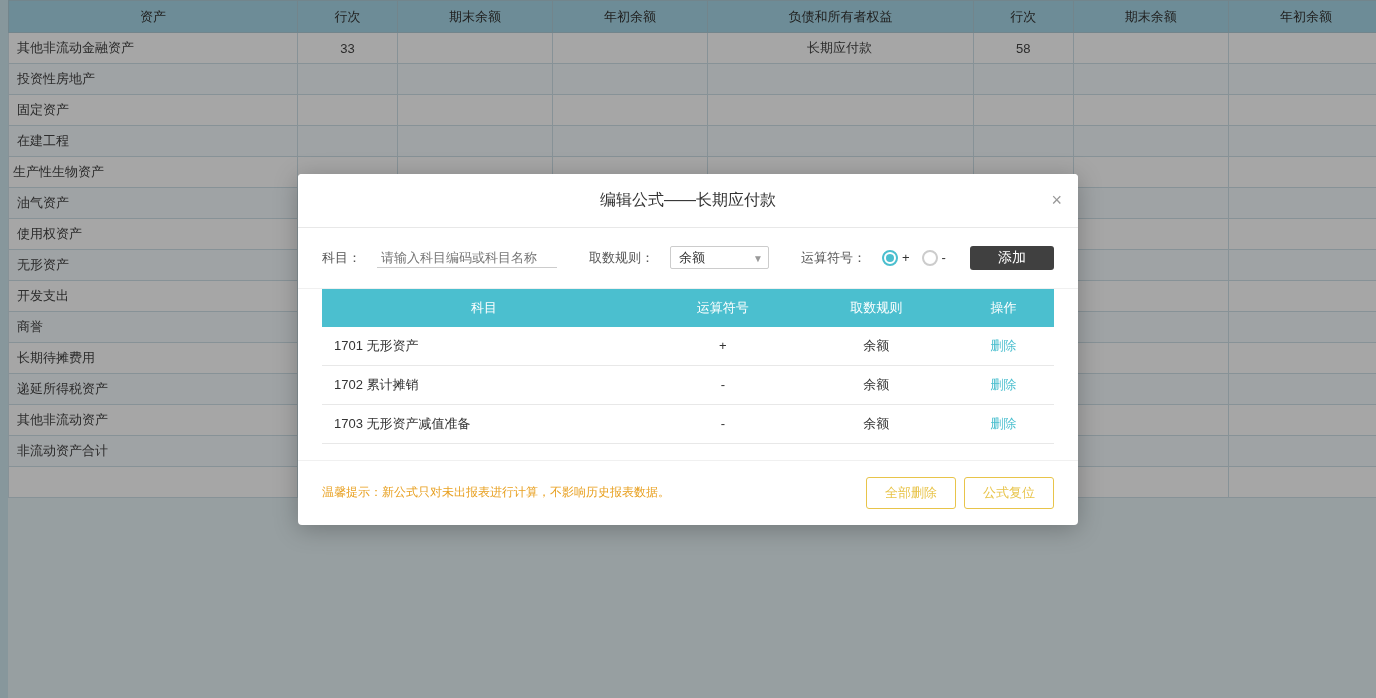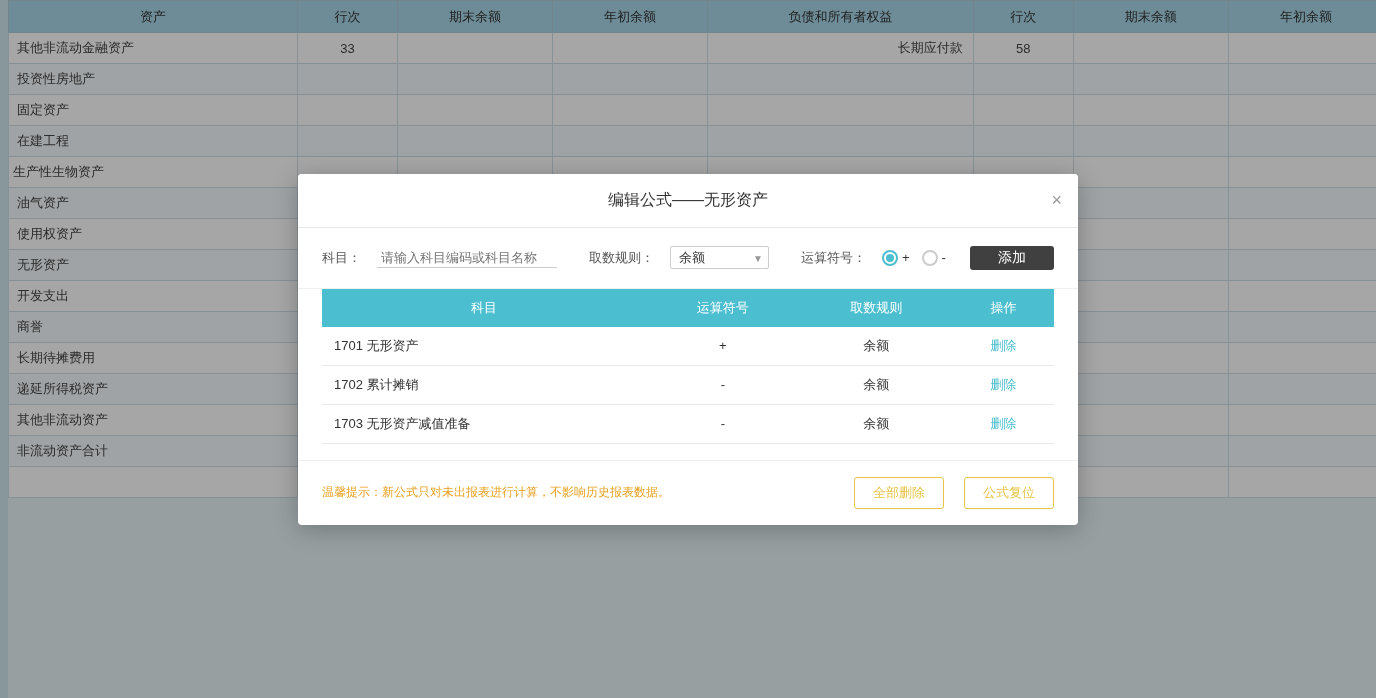--- a/index.html
+++ b/index.html
@@ -232,21 +232,21 @@
       align-items: center;
       justify-content: space-between;
       border-top: 1px solid #f0f0f0;
     }
     .footer-tip {
       color: #e8a020;
       font-size: 12px;
     }
     .footer-buttons {
       display: flex;
-      gap: 20px;
+      gap: 8px;
     }
     .btn-outline {
       background: #fff;
       border: 1px solid #e8c44a;
       color: #e8c44a;
       border-radius: 3px;
       padding: 6px 18px;
       font-size: 13px;
       cursor: pointer;
     }
@@ -267,21 +267,21 @@
         <th>期末余额</th>
         <th>年初余额</th>
       </tr>
     </thead>
     <tbody id="bg-tbody">
     <tr>
     <td style="text-align:left;padding-left:8px;">其他非流动金融资产</td>
     <td>33</td>
     <td></td>
     <td></td>
-    <td style="text-align:right;padding-left:8px;margin-top:28px;">长期应付款</td>
+    <td style="text-align:center;padding-left:8px;margin-top:28px;">长期应付款</td>
     <td>58</td>
     <td></td>
     <td></td>
   </tr>
         <tr>
     <td style="text-align:left;padding-left:8px;">投资性房地产</td>
     <td></td>
     <td></td>
     <td></td>
     <td style="text-align:left;padding-left:8px;"></td>
@@ -420,21 +420,21 @@
     <td></td>
   </tr>
       </tbody>
   </table>
 </div>
 
 <div class="overlay">
   <div class="modal">
 
     <div class="modal-header">
-      <span class="modal-title">编辑公式——无形资产</span>
+      <span class="modal-title">编辑公式——长期应付款</span>
       <button class="modal-close">×</button>
     </div>
 
     <div class="form-row">
       <span class="form-label">科目：</span>
       <input class="form-input" type="text" placeholder="请输入科目编码或科目名称" style="">
 
       <span class="form-label" style="margin-left:16px;">取数规则：</span>
       <div class="select-wrap">
         <select class="form-select">

